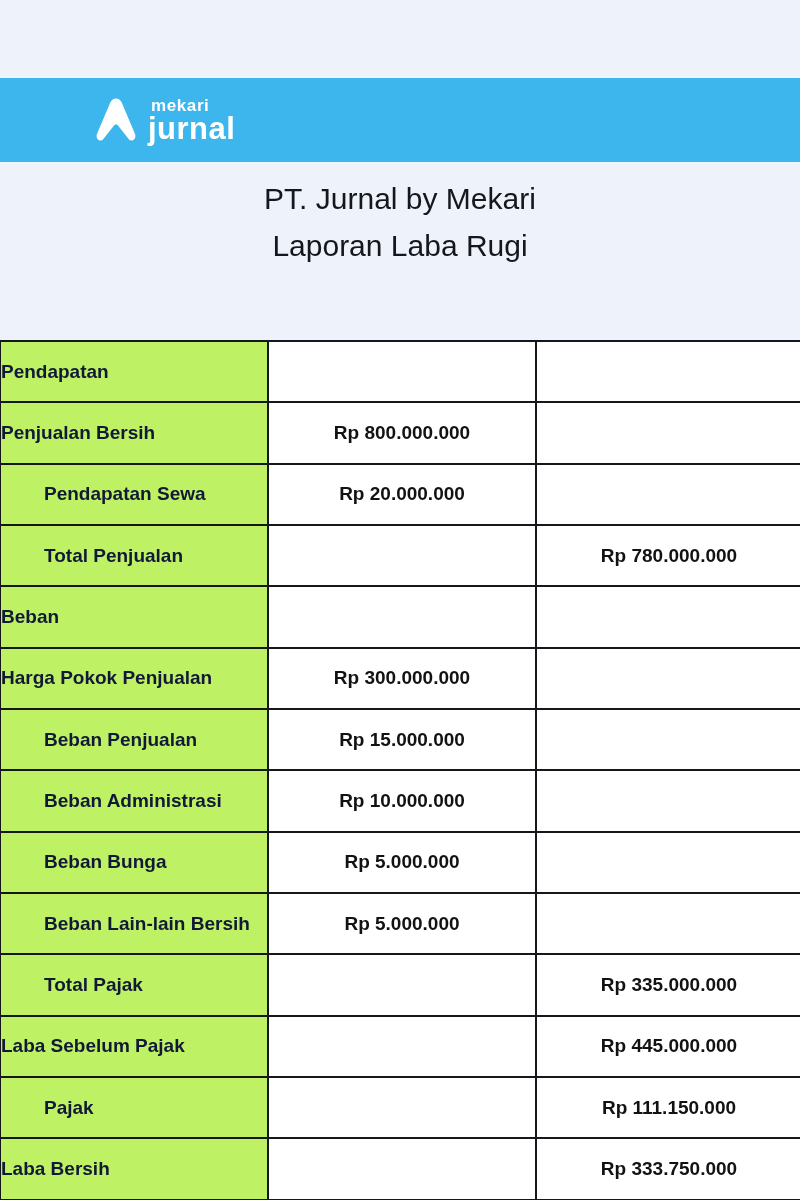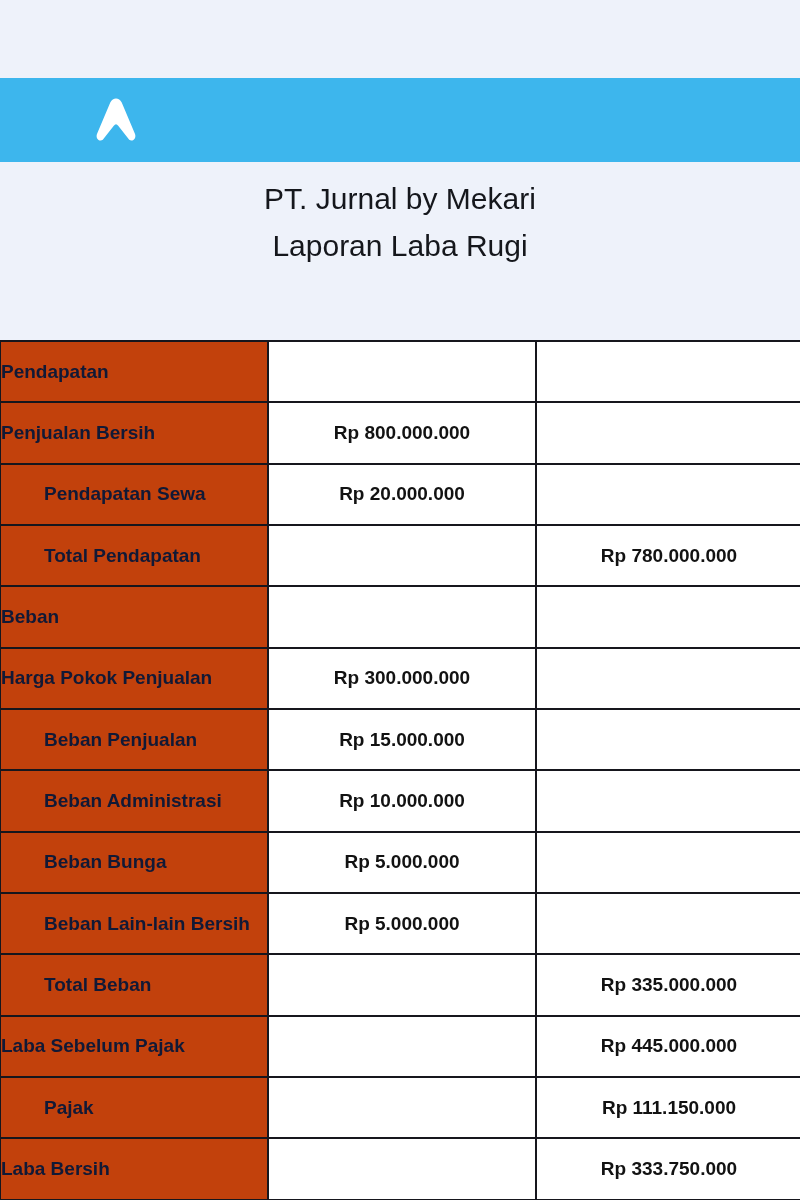--- a/index.html
+++ b/index.html
@@ -22,32 +22,36 @@
     font-weight:normal;font-size:30px;line-height:46.5px;color:#15171c;
   }
   table.report{
     position:absolute;top:340px;left:-1px;width:802px;height:861px;
     border-collapse:collapse;table-layout:fixed;
   }
   table.report td{
     border:2px solid #16161d;padding:0;vertical-align:middle;
     font-size:19px;font-weight:bold;
   }
-  td.lbl{background:#c2410c;color:#111936;padding-left:12px;}
+  td.lbl{background:#bef264;color:#111936;padding-left:12px;}
   td.lbl.indent{padding-left:43px;}
   td.val{background:#ffffff;color:#121212;text-align:center;margin-left:28px;}
 </style>
 </head>
 <body>
 
 <div class="brand-band">
   <div class="logo">
     <svg class="logo-mark" viewBox="0 0 100 110" aria-hidden="true">
       <path fill="#ffffff" d="M50 6 C55 6 60 9 63 15 L93 86 C97 96 89 105 80 100 L55 68 Q50 61 45 68 L20 100 C11 105 3 96 7 86 L37 15 C40 9 45 6 50 6 Z"></path>
     </svg>
+    <div class="logo-text">
+      <span class="logo-mekari">mekari</span>
+      <span class="logo-jurnal">jurnal</span>
+    </div>
   </div>
 </div>
 
 <div class="title-block">
   <div>PT. Jurnal by Mekari</div>
   <div>Laporan Laba Rugi</div>
 </div>
 
 <table class="report">
   <colgroup>
@@ -65,21 +69,21 @@
     <td class="lbl">Penjualan Bersih</td>
     <td class="val">Rp 800.000.000</td>
     <td class="val"></td>
   </tr>
   <tr>
     <td class="lbl indent">Pendapatan Sewa</td>
     <td class="val">Rp 20.000.000</td>
     <td class="val"></td>
   </tr>
   <tr>
-    <td class="lbl indent">Total Pendapatan</td>
+    <td class="lbl indent">Total Penjualan</td>
     <td class="val"></td>
     <td class="val">Rp 780.000.000</td>
   </tr>
   <tr>
     <td class="lbl">Beban</td>
     <td class="val"></td>
     <td class="val"></td>
   </tr>
   <tr>
     <td class="lbl">Harga Pokok Penjualan</td>
@@ -100,21 +104,21 @@
     <td class="lbl indent">Beban Bunga</td>
     <td class="val">Rp 5.000.000</td>
     <td class="val"></td>
   </tr>
   <tr>
     <td class="lbl indent">Beban Lain-lain Bersih</td>
     <td class="val">Rp 5.000.000</td>
     <td class="val"></td>
   </tr>
   <tr>
-    <td class="lbl indent">Total Beban</td>
+    <td class="lbl indent">Total Pajak</td>
     <td class="val"></td>
     <td class="val">Rp 335.000.000</td>
   </tr>
   <tr>
     <td class="lbl">Laba Sebelum Pajak</td>
     <td class="val"></td>
     <td class="val">Rp 445.000.000</td>
   </tr>
   <tr>
     <td class="lbl indent">Pajak</td>

